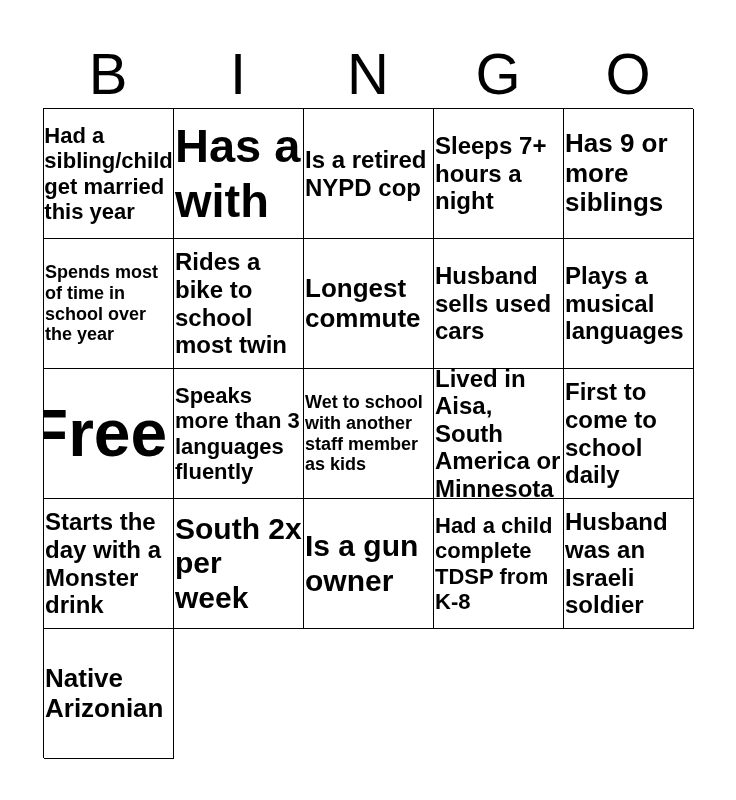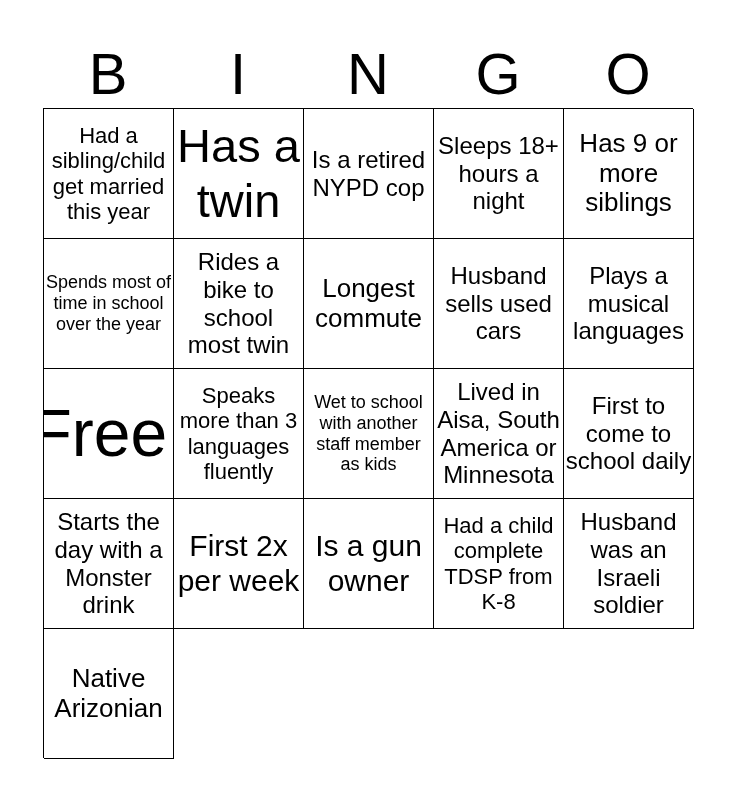--- a/index.html
+++ b/index.html
@@ -43,23 +43,24 @@
       border-left: 1.5px solid #000;
       box-sizing: border-box;
     }
     .cell {
       border-right: 1.5px solid #000;
       border-bottom: 1.5px solid #000;
       box-sizing: border-box;
       display: flex;
       align-items: center;
       justify-content: center;
-      text-align: center;
+      text-align: left;
       overflow: hidden;
       padding: 0 1px;
+      font-weight: bold;
     }
     .cell span {
       display: block;
       line-height: 1.15;
     }
     .fs-xl { font-size: 47px; line-height: 1.15; }
     .fs-free { font-size: 66px; }
     .fs-l { font-size: 32px; }
     .fs-ml { font-size: 30px; }
     .fs-m { font-size: 26px; }
@@ -76,27 +77,27 @@
   <div class="header-letter">N</div>
   <div class="header-letter">G</div>
   <div class="header-letter">O</div>
 </div>
 
 <div class="grid" id="grid">
     <div class="cell fs-s">
       <span>Had a sibling/child get married this year</span>
     </div>
     <div class="cell fs-xl">
-      <span>Has a twin</span>
+      <span>Has a with</span>
     </div>
     <div class="cell fs-ms">
       <span>Is a retired NYPD cop</span>
     </div>
     <div class="cell fs-ms">
-      <span>Sleeps 18+ hours a night</span>
+      <span>Sleeps 7+ hours a night</span>
     </div>
     <div class="cell fs-m">
       <span>Has 9 or more siblings</span>
     </div>
     <div class="cell fs-xxs">
       <span>Spends most of time in school over the year</span>
     </div>
     <div class="cell fs-ms">
       <span>Rides a bike to school most twin</span>
     </div>
@@ -121,21 +122,21 @@
     <div class="cell fs-ms">
       <span>Lived in Aisa, South America or Minnesota</span>
     </div>
     <div class="cell fs-ms">
       <span>First to come to school daily</span>
     </div>
     <div class="cell fs-ms">
       <span>Starts the day with a Monster drink</span>
     </div>
     <div class="cell fs-ml">
-      <span>First 2x per week</span>
+      <span>South 2x per week</span>
     </div>
     <div class="cell fs-ml">
       <span>Is a gun owner</span>
     </div>
     <div class="cell fs-s">
       <span>Had a child complete TDSP from K-8</span>
     </div>
     <div class="cell fs-ms">
       <span>Husband was an Israeli soldier</span>
     </div>

